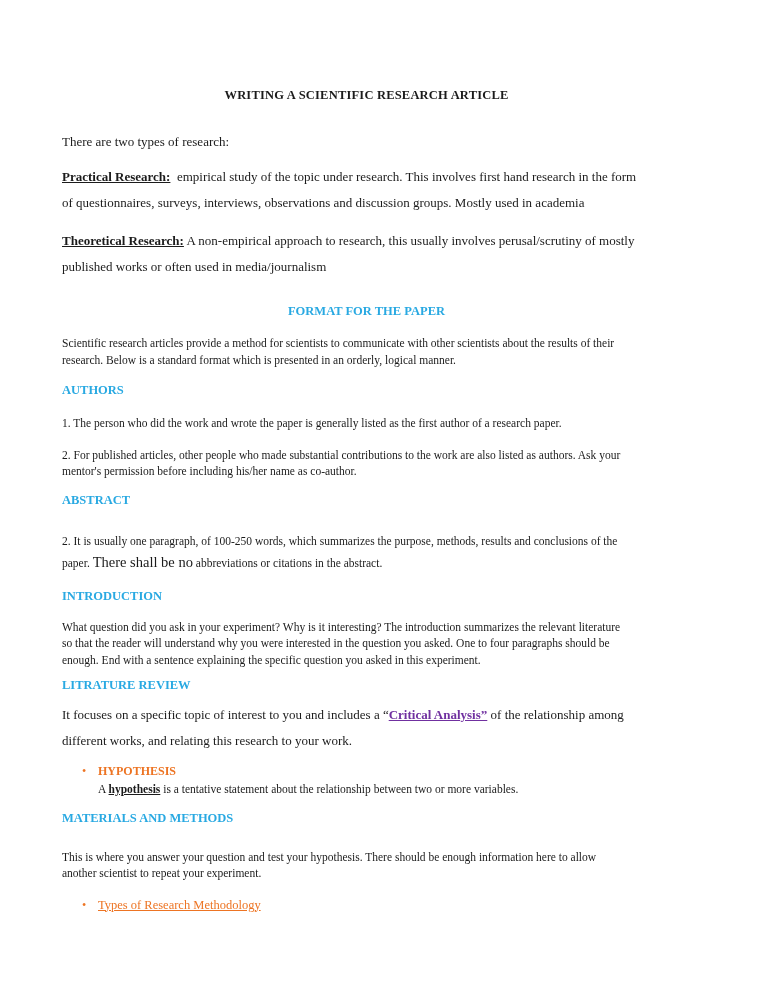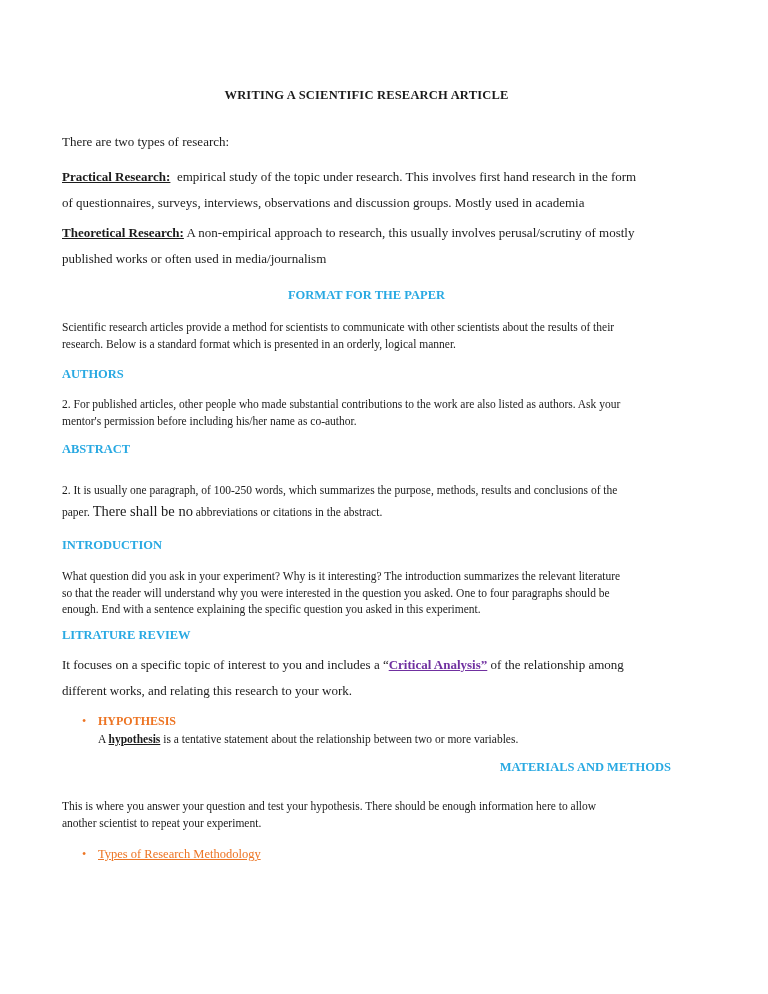--- a/index.html
+++ b/index.html
@@ -68,36 +68,36 @@
     font-weight:bold;
     font-size:12px;
     line-height:16px;
   }
   .bullet-link{font-size:12.5px;line-height:16px;font-weight:normal;}
   .sub-indent{margin-left:36px;}
 
   
   .mt-intro{margin-top:27px;}
   .mt-practical{margin-top:9px;}
-  .mt-theoretical{margin-top:4px;}
-  .mt-format{margin-top:16px;}
+  .mt-theoretical{margin-top:12px;}
+  .mt-format{margin-top:24px;}
   .mt-formatdesc{margin-top:17px;}
   .mt-authors{margin-top:15px;}
   .mt-authors1{margin-top:18px;}
   .mt-authors2{margin-top:15px;}
   .mt-abstract{margin-top:13px;}
   .mt-abstract1{margin-top:14px;}
   .mt-abstract2{margin-top:24px;}
   .mt-introh{margin-top:15px;}
   .mt-introp{margin-top:16px;}
   .mt-lit{margin-top:10px;}
   .mt-litp{margin-top:10px;}
   .mt-hyp{margin-top:9px;}
   .mt-hypdef{margin-top:2px;}
-  .mt-mat{margin-top:13px;text-align:right;}
+  .mt-mat{margin-top:13px;}
   .mt-matp{margin-top:24px;}
   .mt-types{margin-top:15px;}
 </style>
 </head>
 <body>
 
 <div class="page">
 
   <div class="doc-title">WRITING A SCIENTIFIC RESEARCH ARTICLE</div>
 
@@ -109,20 +109,21 @@
   <p class="p-lg mt-theoretical"><span class="b">Theoretical Research:</span><span> A non-empirical approach to research, this usually involves perusal/scrutiny of mostly
 published works or often used in media/journalism</span></p>
 
   <div class="heading center mt-format">FORMAT FOR THE PAPER</div>
 
   <p class="p-sm mt-formatdesc">Scientific research articles provide a method for scientists to communicate with other scientists about the results of their
 research. Below is a standard format which is presented in an orderly, logical manner.</p>
 
   <div class="heading mt-authors">AUTHORS</div>
 
+  <p class="p-sm mt-authors1">1. The person who did the work and wrote the paper is generally listed as the first author of a research paper.</p>
 
   <p class="p-sm mt-authors2">2. For published articles, other people who made substantial contributions to the work are also listed as authors. Ask your
 mentor's permission before including his/her name as co-author.</p>
 
   <div class="heading mt-abstract">ABSTRACT</div>
 
 
   <p class="p-tall mt-abstract2"><span>2. It is usually one paragraph, of 100-250 words, which summarizes the purpose, methods, results and conclusions of the
 paper. </span><span class="lg">There shall be no</span><span> abbreviations or citations in the abstract.</span></p>
 

